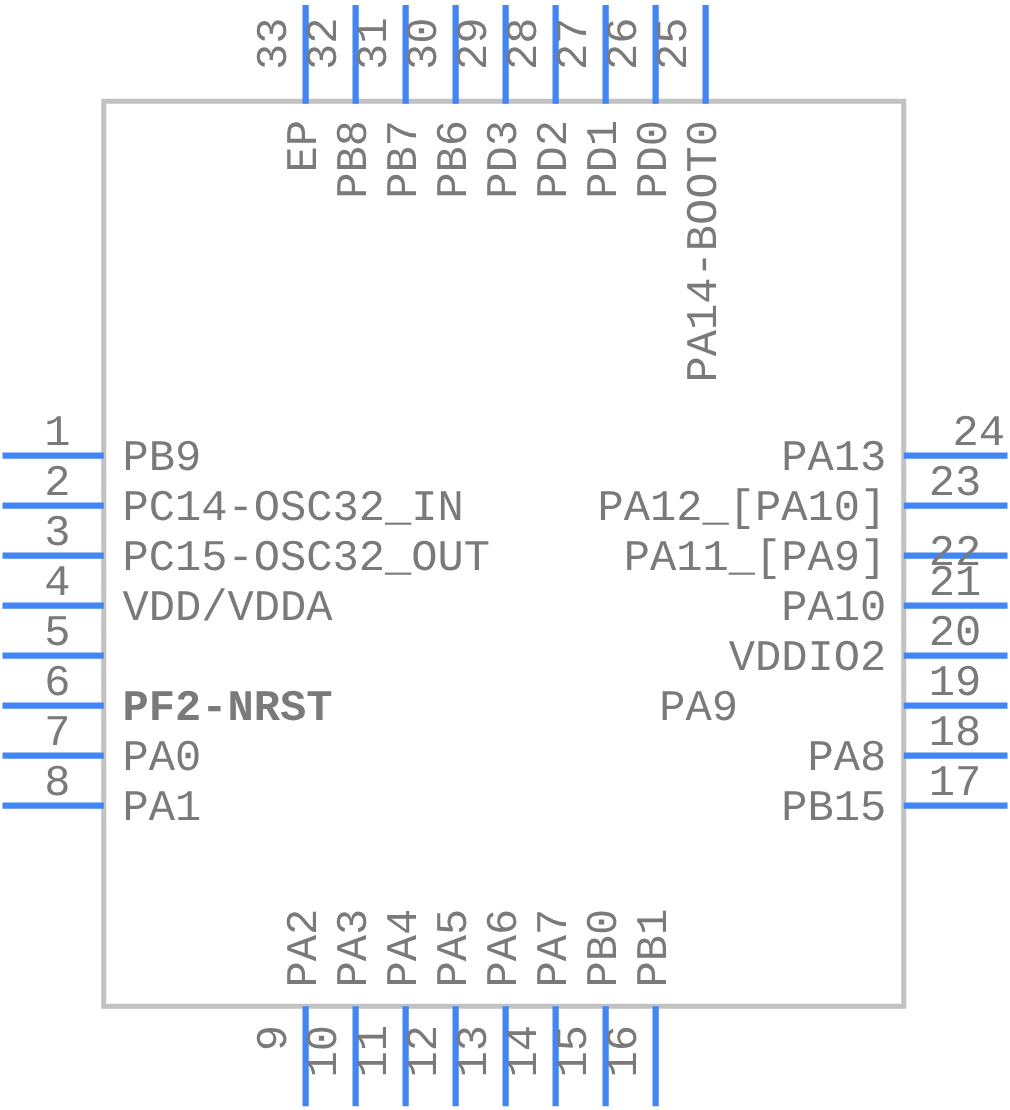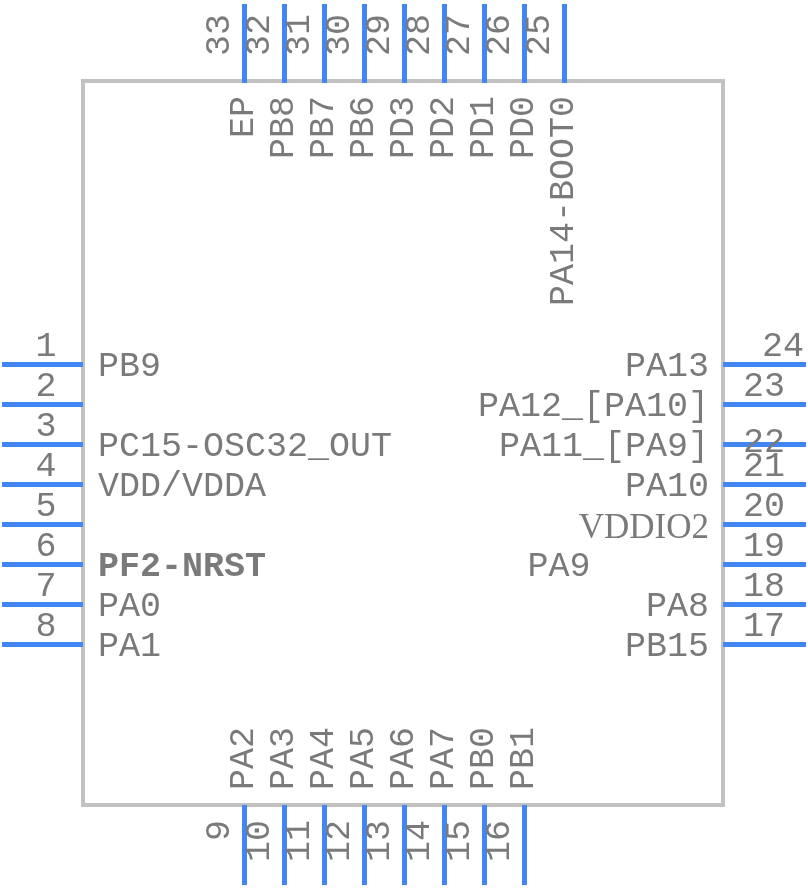--- a/index.html
+++ b/index.html
@@ -101,20 +101,21 @@
     <div class="txt vtext anchor-far" style="left: 440px; top: 820px; width: 40px; height: 64px;">15</div>
     <div class="txt vtext" style="left: 464px; top: 718px; width: 40px; height: 72px;">PB0</div>
     <div class="pin-line" style="left: 522px; top: 805px; width: 5px; height: 80px;"></div>
     <div class="txt vtext anchor-far" style="left: 480px; top: 820px; width: 40px; height: 64px;">16</div>
     <div class="txt vtext" style="left: 504px; top: 718px; width: 40px; height: 72px;">PB1</div>
     <div class="pin-line" style="left: 2px; top: 362px; width: 81px; height: 5px;"></div>
     <div class="txt ha-center" style="left: 6px; top: 327px; width: 80px; height: 40px;">1</div>
     <div class="txt ha-left" style="left: 98px; top: 347px; width: 320px; height: 40px;">PB9</div>
     <div class="pin-line" style="left: 2px; top: 402px; width: 81px; height: 5px;"></div>
     <div class="txt ha-center" style="left: 6px; top: 367px; width: 80px; height: 40px;">2</div>
+    <div class="txt ha-left" style="left: 98px; top: 387px; width: 320px; height: 40px;">PC14-OSC32_IN</div>
     <div class="pin-line" style="left: 2px; top: 442px; width: 81px; height: 5px;"></div>
     <div class="txt ha-center" style="left: 6px; top: 407px; width: 80px; height: 40px;">3</div>
     <div class="txt ha-left" style="left: 98px; top: 427px; width: 320px; height: 40px;">PC15-OSC32_OUT</div>
     <div class="pin-line" style="left: 2px; top: 482px; width: 81px; height: 5px;"></div>
     <div class="txt ha-center" style="left: 6px; top: 447px; width: 80px; height: 40px;">4</div>
     <div class="txt ha-left" style="left: 98px; top: 467px; width: 320px; height: 40px;">VDD/VDDA</div>
     <div class="pin-line" style="left: 2px; top: 522px; width: 81px; height: 5px;"></div>
     <div class="txt ha-center" style="left: 6px; top: 487px; width: 80px; height: 40px;">5</div>
     <div class="pin-line" style="left: 2px; top: 562px; width: 81px; height: 5px;"></div>
     <div class="txt ha-center" style="left: 6px; top: 527px; width: 80px; height: 40px;">6</div>
@@ -132,21 +133,21 @@
     <div class="txt ha-center" style="left: 725px; top: 367px; width: 78px; height: 40px;">23</div>
     <div class="txt ha-right" style="left: 389px; top: 387px; width: 320px; height: 40px;">PA12_[PA10]</div>
     <div class="pin-line" style="left: 723px; top: 442px; width: 83px; height: 5px;"></div>
     <div class="txt ha-center" style="left: 725px; top: 407px; width: 78px; height: 40px; margin-top: 16px;">22</div>
     <div class="txt ha-right" style="left: 389px; top: 427px; width: 320px; height: 40px;">PA11_[PA9]</div>
     <div class="pin-line" style="left: 723px; top: 482px; width: 83px; height: 5px;"></div>
     <div class="txt ha-center" style="left: 725px; top: 447px; width: 78px; height: 40px;">21</div>
     <div class="txt ha-right" style="left: 389px; top: 467px; width: 320px; height: 40px;">PA10</div>
     <div class="pin-line" style="left: 723px; top: 522px; width: 83px; height: 5px;"></div>
     <div class="txt ha-center" style="left: 725px; top: 487px; width: 78px; height: 40px;">20</div>
-    <div class="txt ha-right" style="left: 389px; top: 507px; width: 320px; height: 40px; font-family: Liberation Serif, serif;">VDDIO2</div>
+    <div class="txt ha-right" style="left: 389px; top: 507px; width: 320px; height: 40px;">VDDIO2</div>
     <div class="pin-line" style="left: 723px; top: 562px; width: 83px; height: 5px;"></div>
     <div class="txt ha-center" style="left: 725px; top: 527px; width: 78px; height: 40px;">19</div>
     <div class="txt ha-right" style="left: 399px; top: 547px; width: 320px; height: 40px; text-align: center;">PA9</div>
     <div class="pin-line" style="left: 723px; top: 602px; width: 83px; height: 5px;"></div>
     <div class="txt ha-center" style="left: 725px; top: 567px; width: 78px; height: 36px;">18</div>
     <div class="txt ha-right" style="left: 389px; top: 587px; width: 320px; height: 40px;">PA8</div>
     <div class="pin-line" style="left: 723px; top: 642px; width: 83px; height: 5px;"></div>
     <div class="txt ha-center" style="left: 725px; top: 607px; width: 78px; height: 40px;">17</div>
     <div class="txt ha-right" style="left: 389px; top: 627px; width: 320px; height: 40px;">PB15</div>
   </div>

